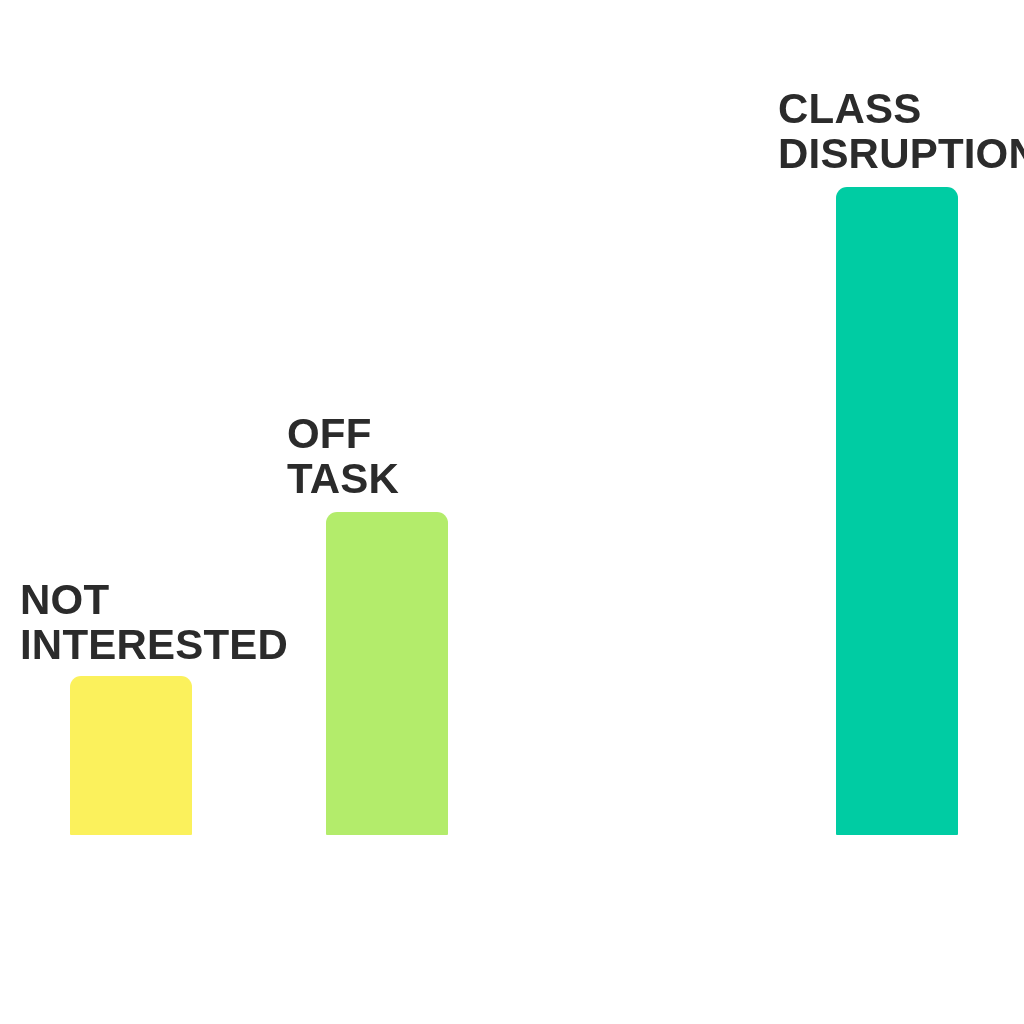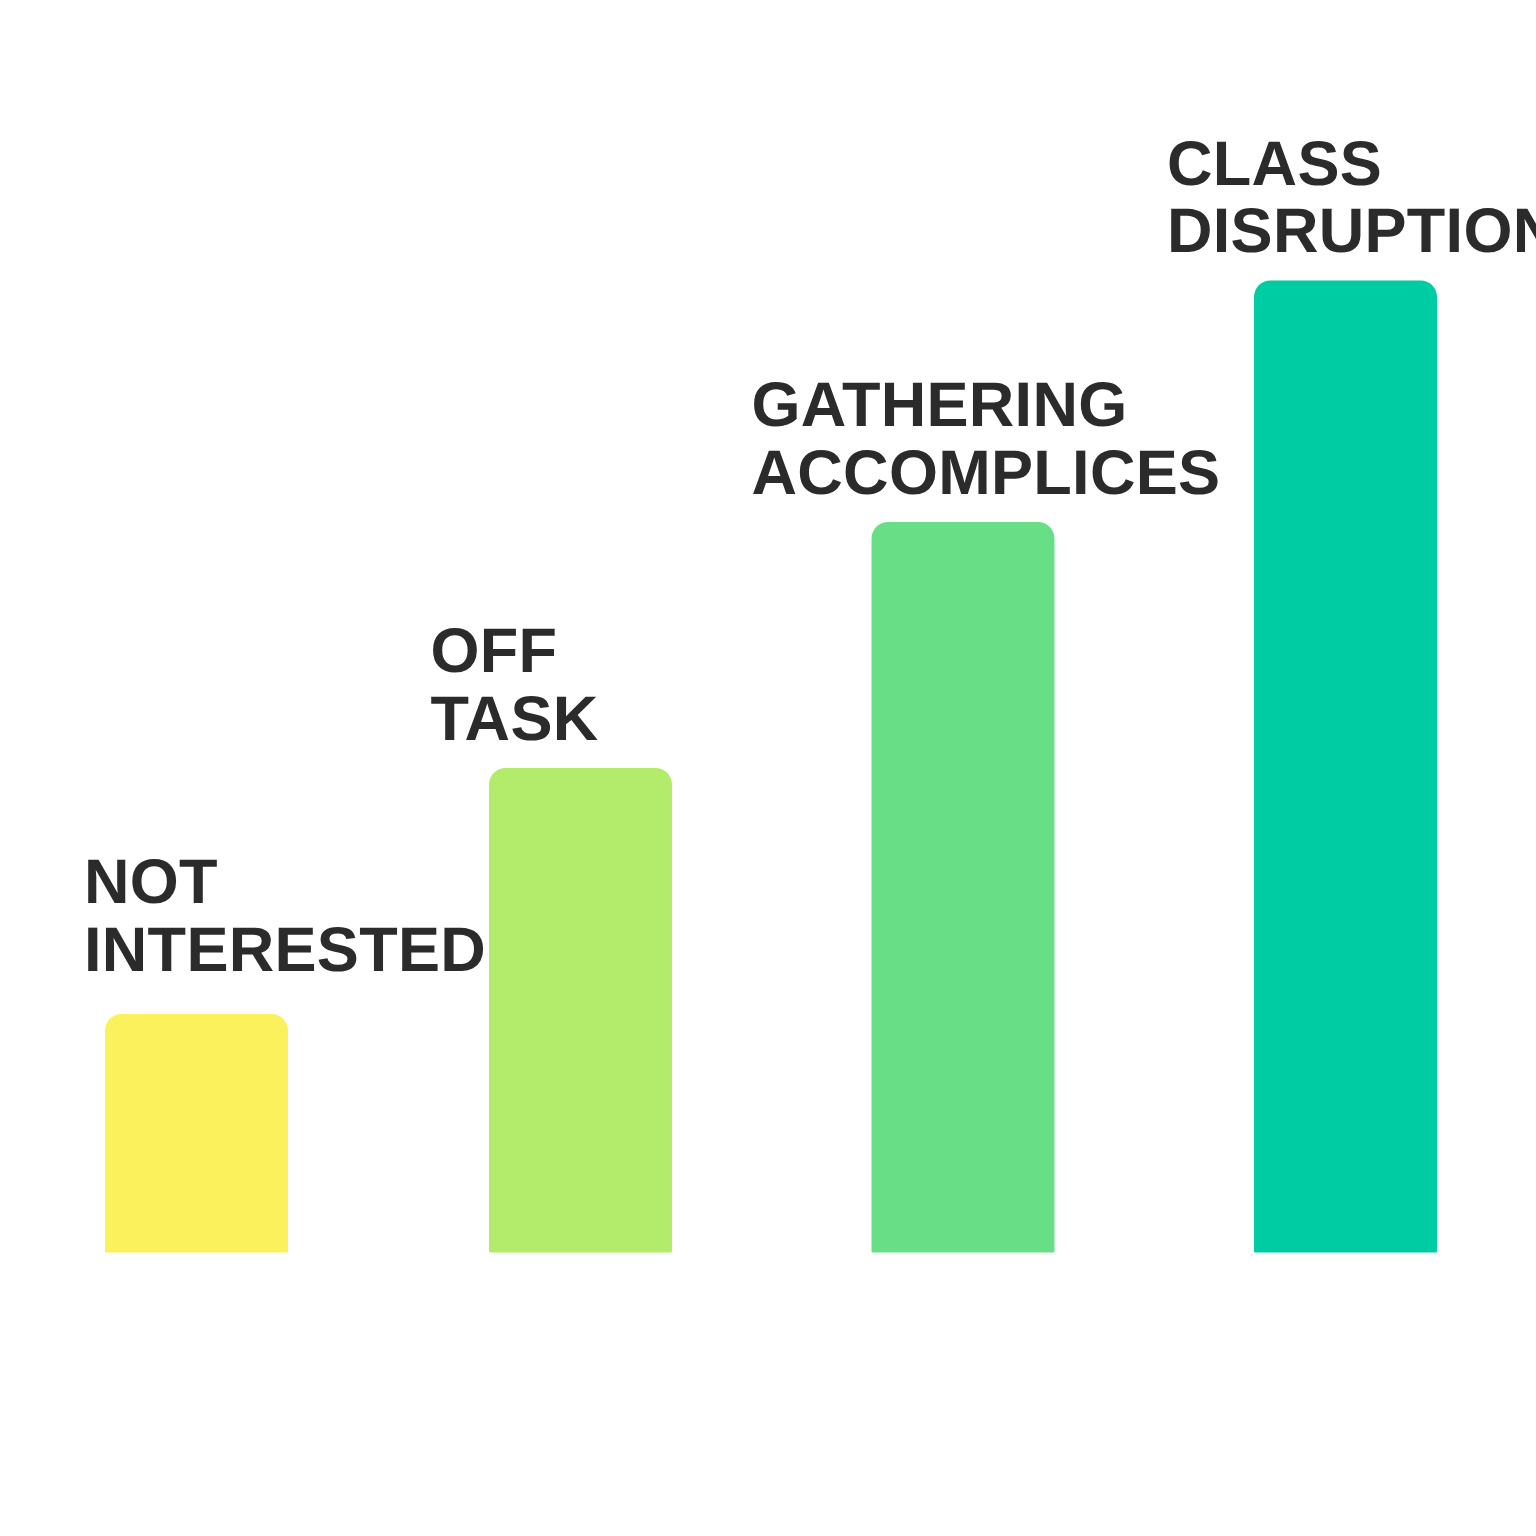--- a/index.html
+++ b/index.html
@@ -53,35 +53,30 @@
   
 </style>
 </head>
 <body style="background: rgb(255, 255, 255);">
 
 <div id="stage" style="width: 1024px; height: 1024px;">
   <div class="chart-area">
 
     <div class="bar-group" style="left: 70px; width: 122px; bottom: 189px; height: 159px;">
       <div class="bar" style="background: rgb(251, 241, 92); left: 0px; width: 122px; height: 159px;"></div>
-      <div class="bar-label" style="color: rgb(43, 43, 43); left: -50px; width: 222px; bottom: 180px; margin-left: 36px;">NOT
+      <div class="bar-label" style="color: rgb(43, 43, 43); left: -50px; width: 222px; bottom: 168px;">NOT
 INTERESTED</div>
     </div>
 
     <div class="bar-group" style="left: 326px; width: 98px; bottom: 189px; height: 323px;">
       <div class="bar" style="background: rgb(179, 236, 107); left: 0px; width: 122px; height: 323px;"></div>
       <div class="bar-label" style="color: rgb(43, 43, 43); left: -39px; width: 200px; bottom: 334px;">OFF
 TASK</div>
     </div>
 
-    <div class="bar-group" style="left: 581px; width: 122px; bottom: 189px; height: 487px;">
-      <div class="bar" style="background: rgb(104, 222, 134); left: 0px; width: 122px; height: 487px;"></div>
-      <div class="bar-label" style="color: rgb(43, 43, 43); left: -80px; width: 282px; bottom: 498px;">GATHERING
-ACCOMPLICES</div>
-    </div>
 
     <div class="bar-group" style="left: 836px; width: 122px; bottom: 189px; height: 648px;">
       <div class="bar" style="background: rgb(0, 204, 163); left: 0px; width: 122px; height: 648px;"></div>
       <div class="bar-label" style="color: rgb(43, 43, 43); left: -58px; width: 238px; bottom: 659px;">CLASS
 DISRUPTION</div>
     </div>
   </div>
 </div>
 
 </body></html>

